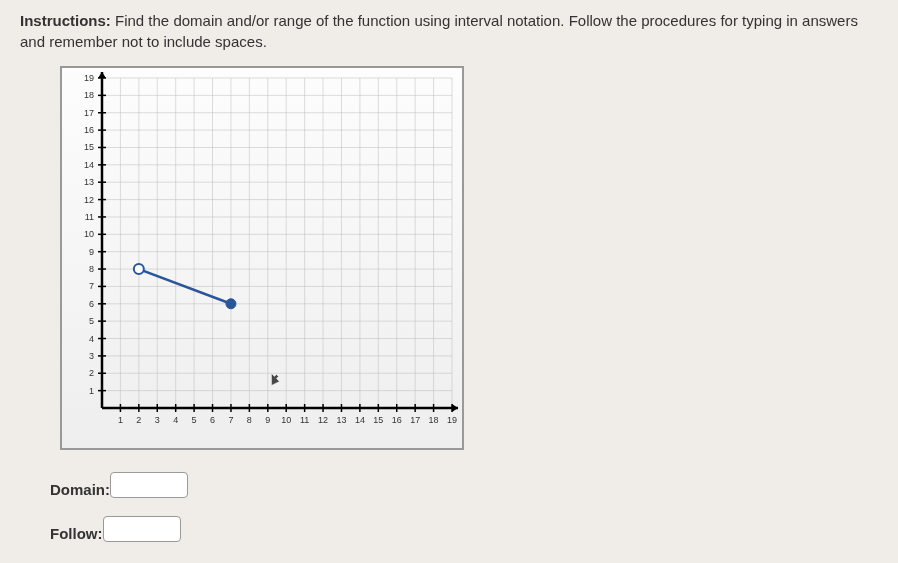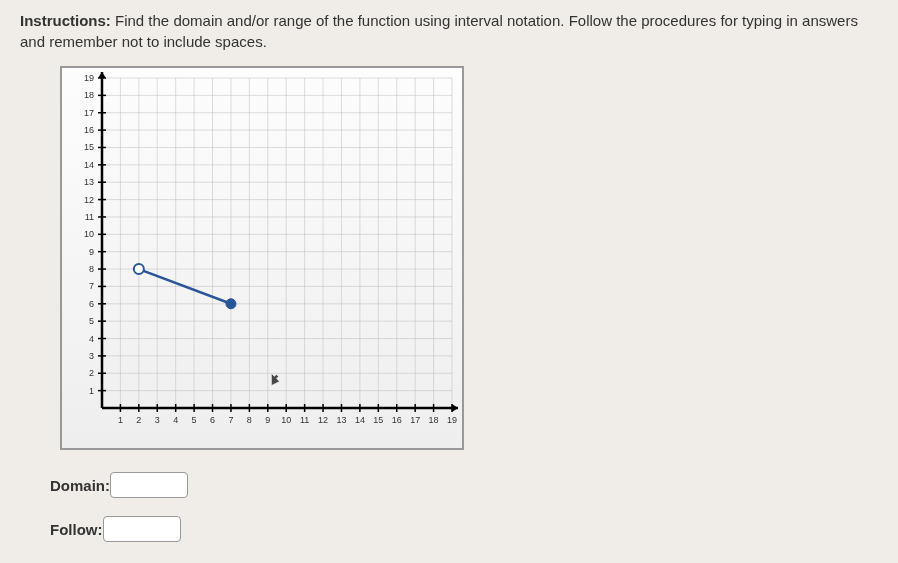--- a/index.html
+++ b/index.html
@@ -20,21 +20,21 @@
     .chart-wrap {
       display: inline-block;
       border: 2px solid #999;
       background: linear-gradient(to bottom, #fdfdfd, #eeeeee);
       margin-left: 40px;
       position: relative;
     }
     .chart-svg { display: block; }
     .answer-row {
       display: flex;
-      align-items: center;
+      align-items: flex-end;
       margin-top: 18px;
       margin-left: 30px;
       gap: 0;
     }
     .answer-label {
       font-weight: bold;
       font-size: 15px;
       color: #333;
     }
     .answer-input {

